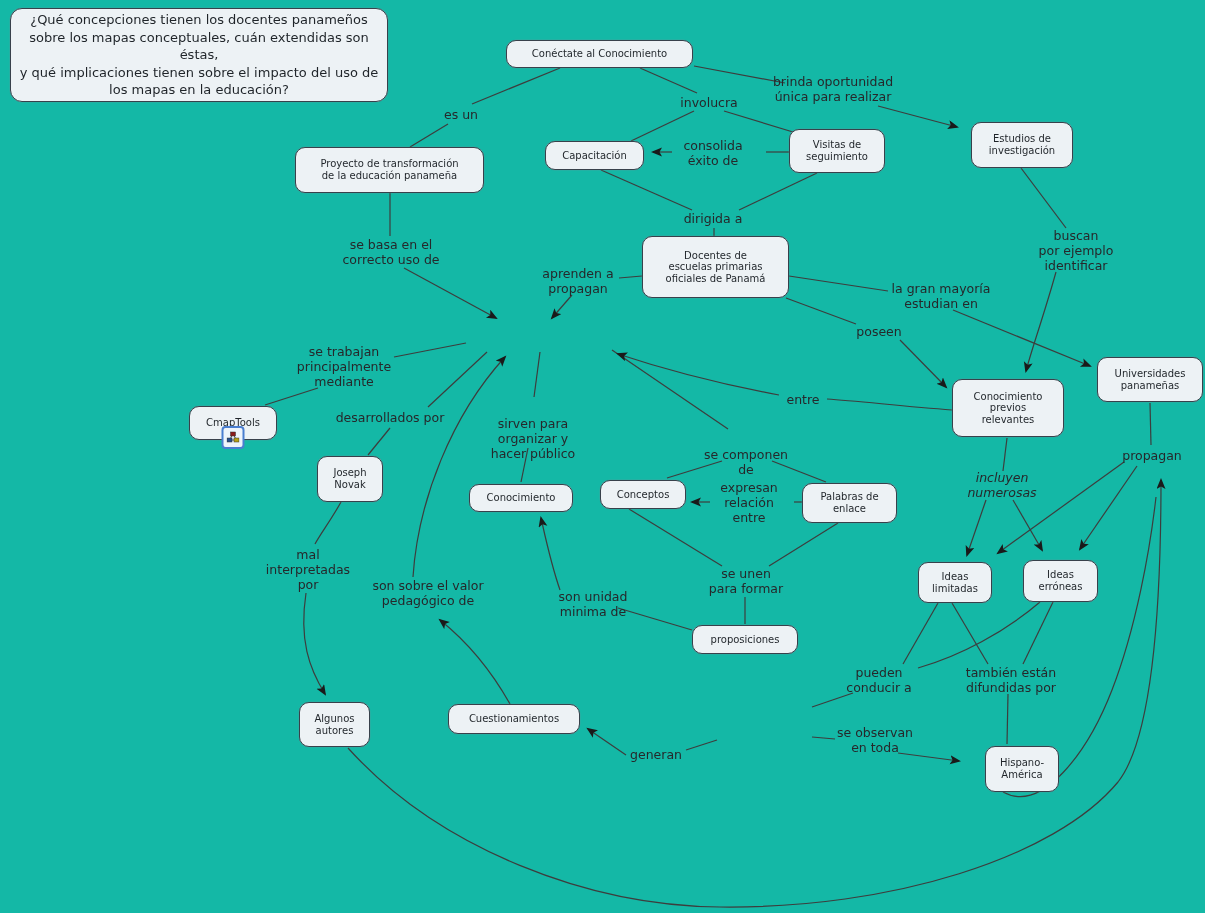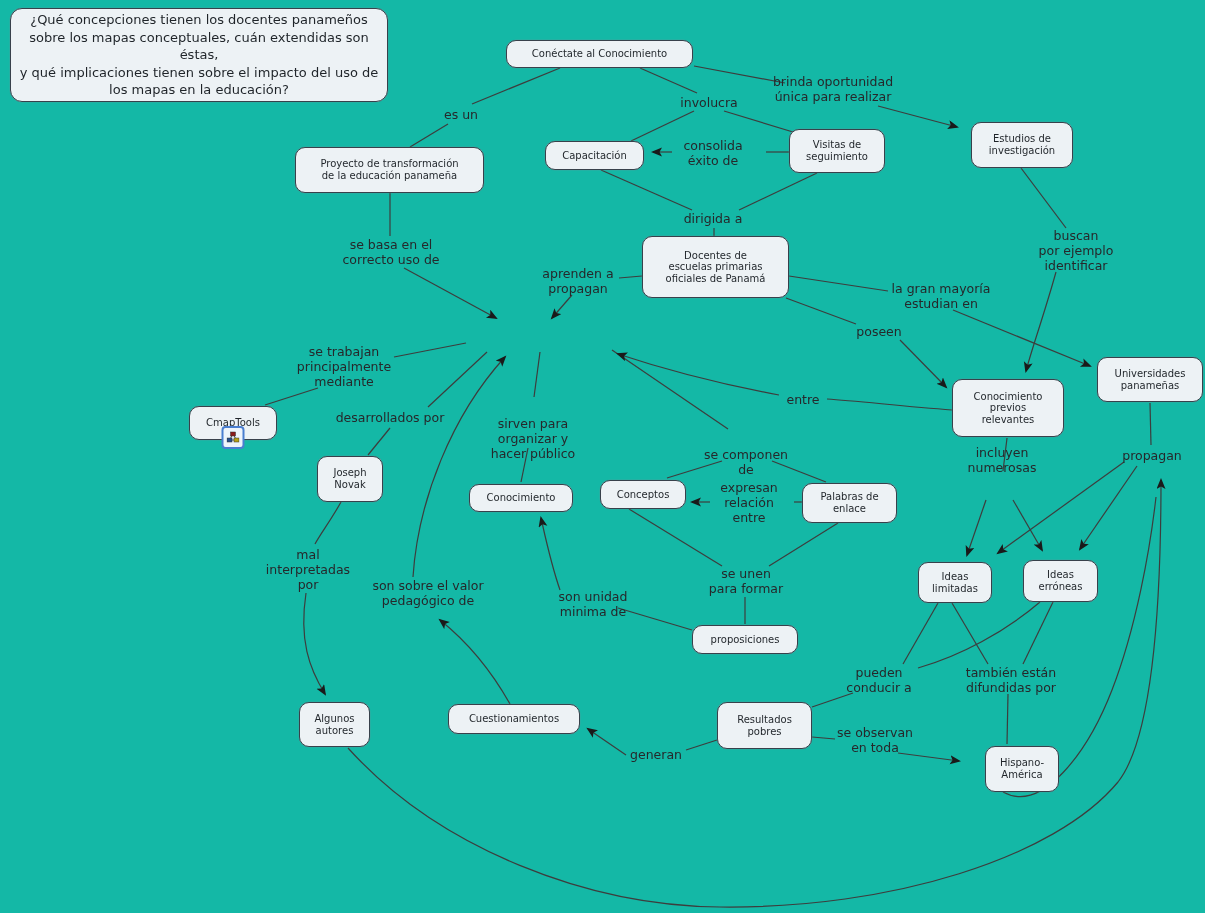--- a/index.html
+++ b/index.html
@@ -162,22 +162,20 @@
 relevantes</span></div>
     <div class="concept" style="left: 1097px; top: 357px; width: 106px; height: 45px;"><span>Universidades
 panameñas</span></div>
     <div class="concept" style="left: 918px; top: 562px; width: 74px; height: 41px;"><span>Ideas
 limitadas</span></div>
     <div class="concept" style="left: 1023px; top: 560px; width: 75px; height: 42px;"><span>Ideas
 erróneas</span></div>
     <div class="concept" style="left: 299px; top: 702px; width: 71px; height: 45px;"><span>Algunos
 autores</span></div>
     <div class="concept" style="left: 448px; top: 704px; width: 132px; height: 30px;"><span>Cuestionamientos</span></div>
-    <div class="concept" style="left: 717px; top: 702px; width: 95px; height: 47px;"><span>Resultados
-pobres</span></div>
     <div class="concept" style="left: 969px; top: 746px; width: 74px; height: 46px; margin-left: 16px;"><span>Hispano-
 América</span></div>
     <div class="concept" style="left: 692px; top: 625px; width: 106px; height: 29px;"><span>proposiciones</span></div>
     <div class="link-phrase" style="left: 461px; top: 114px;">es un</div>
     <div class="link-phrase" style="left: 709px; top: 102px;">involucra</div>
     <div class="link-phrase" style="left: 833px; top: 89px;">brinda oportunidad
 única para realizar</div>
     <div class="link-phrase" style="left: 713px; top: 153px;">consolida
 éxito de</div>
     <div class="link-phrase" style="left: 713px; top: 218px;">dirigida a</div>
@@ -194,21 +192,21 @@
     <div class="link-phrase" style="left: 344px; top: 366px;">se trabajan
 principalmente
 mediante</div>
     <div class="link-phrase" style="left: 390px; top: 417px;">desarrollados por</div>
     <div class="link-phrase" style="left: 533px; top: 438px;">sirven para
 organizar y
 hacer público</div>
     <div class="link-phrase" style="left: 746px; top: 444px; margin-top: 18px;">se componen
 de</div>
     <div class="link-phrase" style="left: 803px; top: 399px;">entre</div>
-    <div class="link-phrase" style="left: 1002px; top: 460px;">incluyen
+    <div class="link-phrase" style="left: 1002px; top: 485px; font-style: italic;">incluyen
 numerosas</div>
     <div class="link-phrase" style="left: 1152px; top: 455px;">propagan</div>
     <div class="link-phrase" style="left: 749px; top: 502px;">expresan
 relación
 entre</div>
     <div class="link-phrase" style="left: 308px; top: 569px;">mal
 interpretadas
 por</div>
     <div class="link-phrase" style="left: 428px; top: 593px;">son sobre el valor
 pedagógico de</div>

